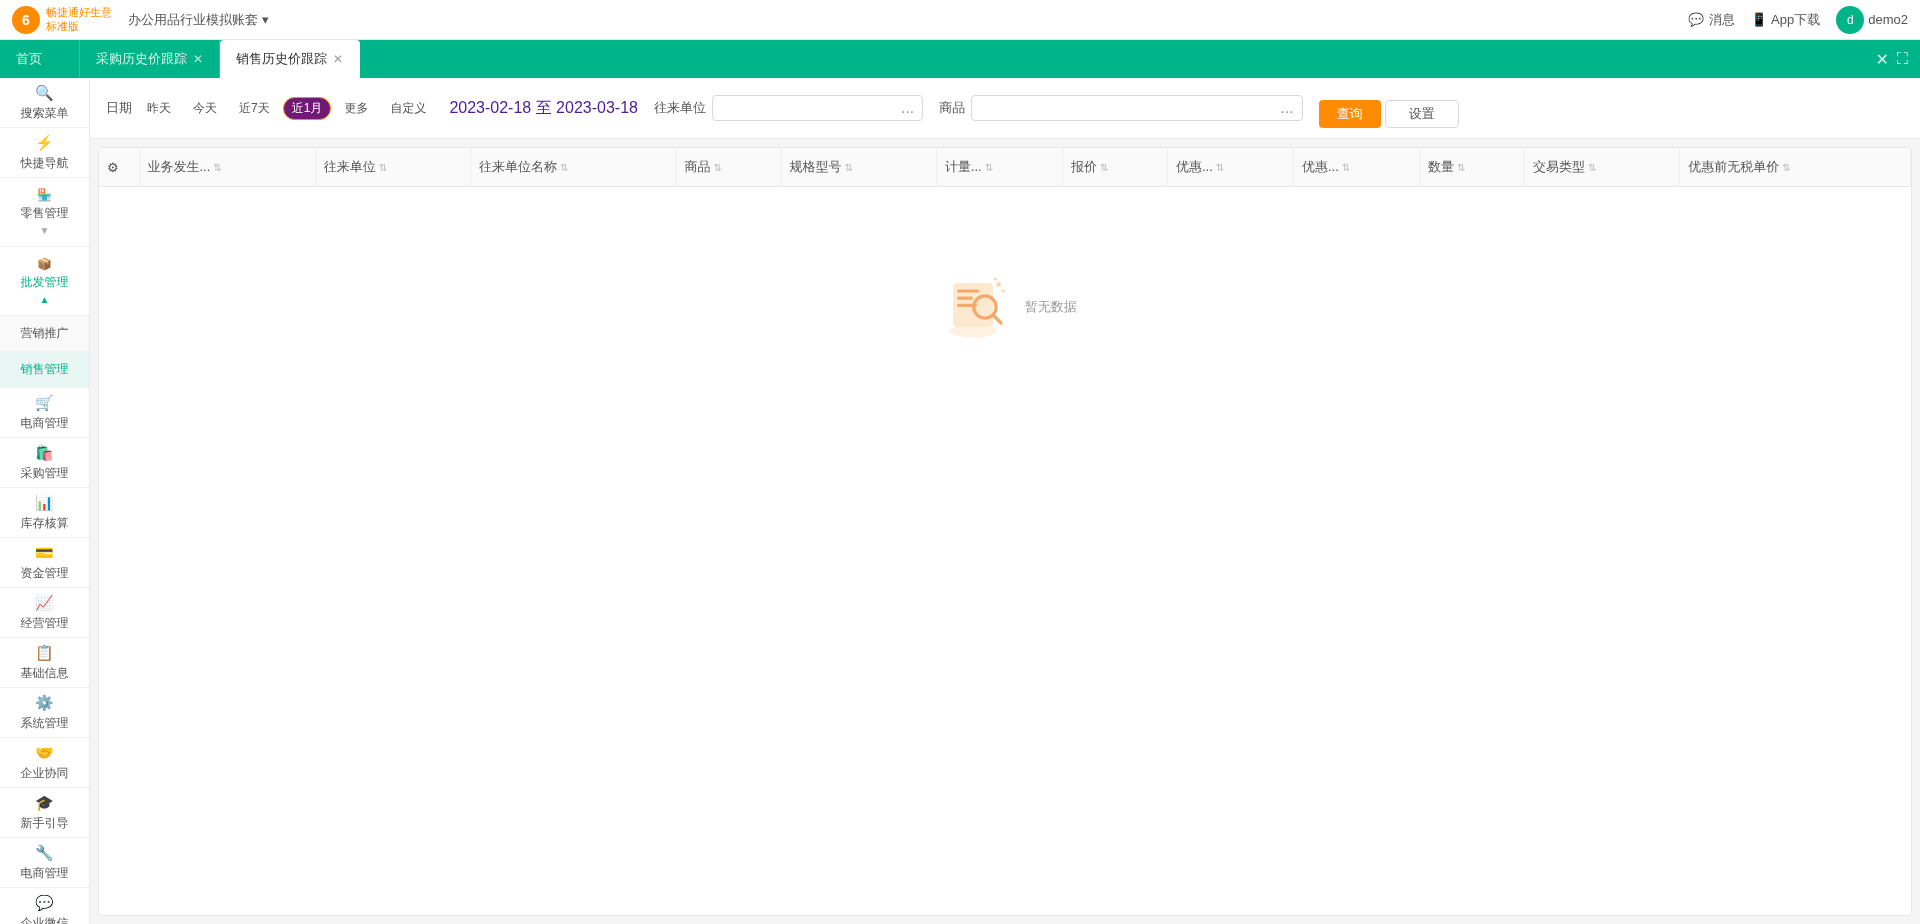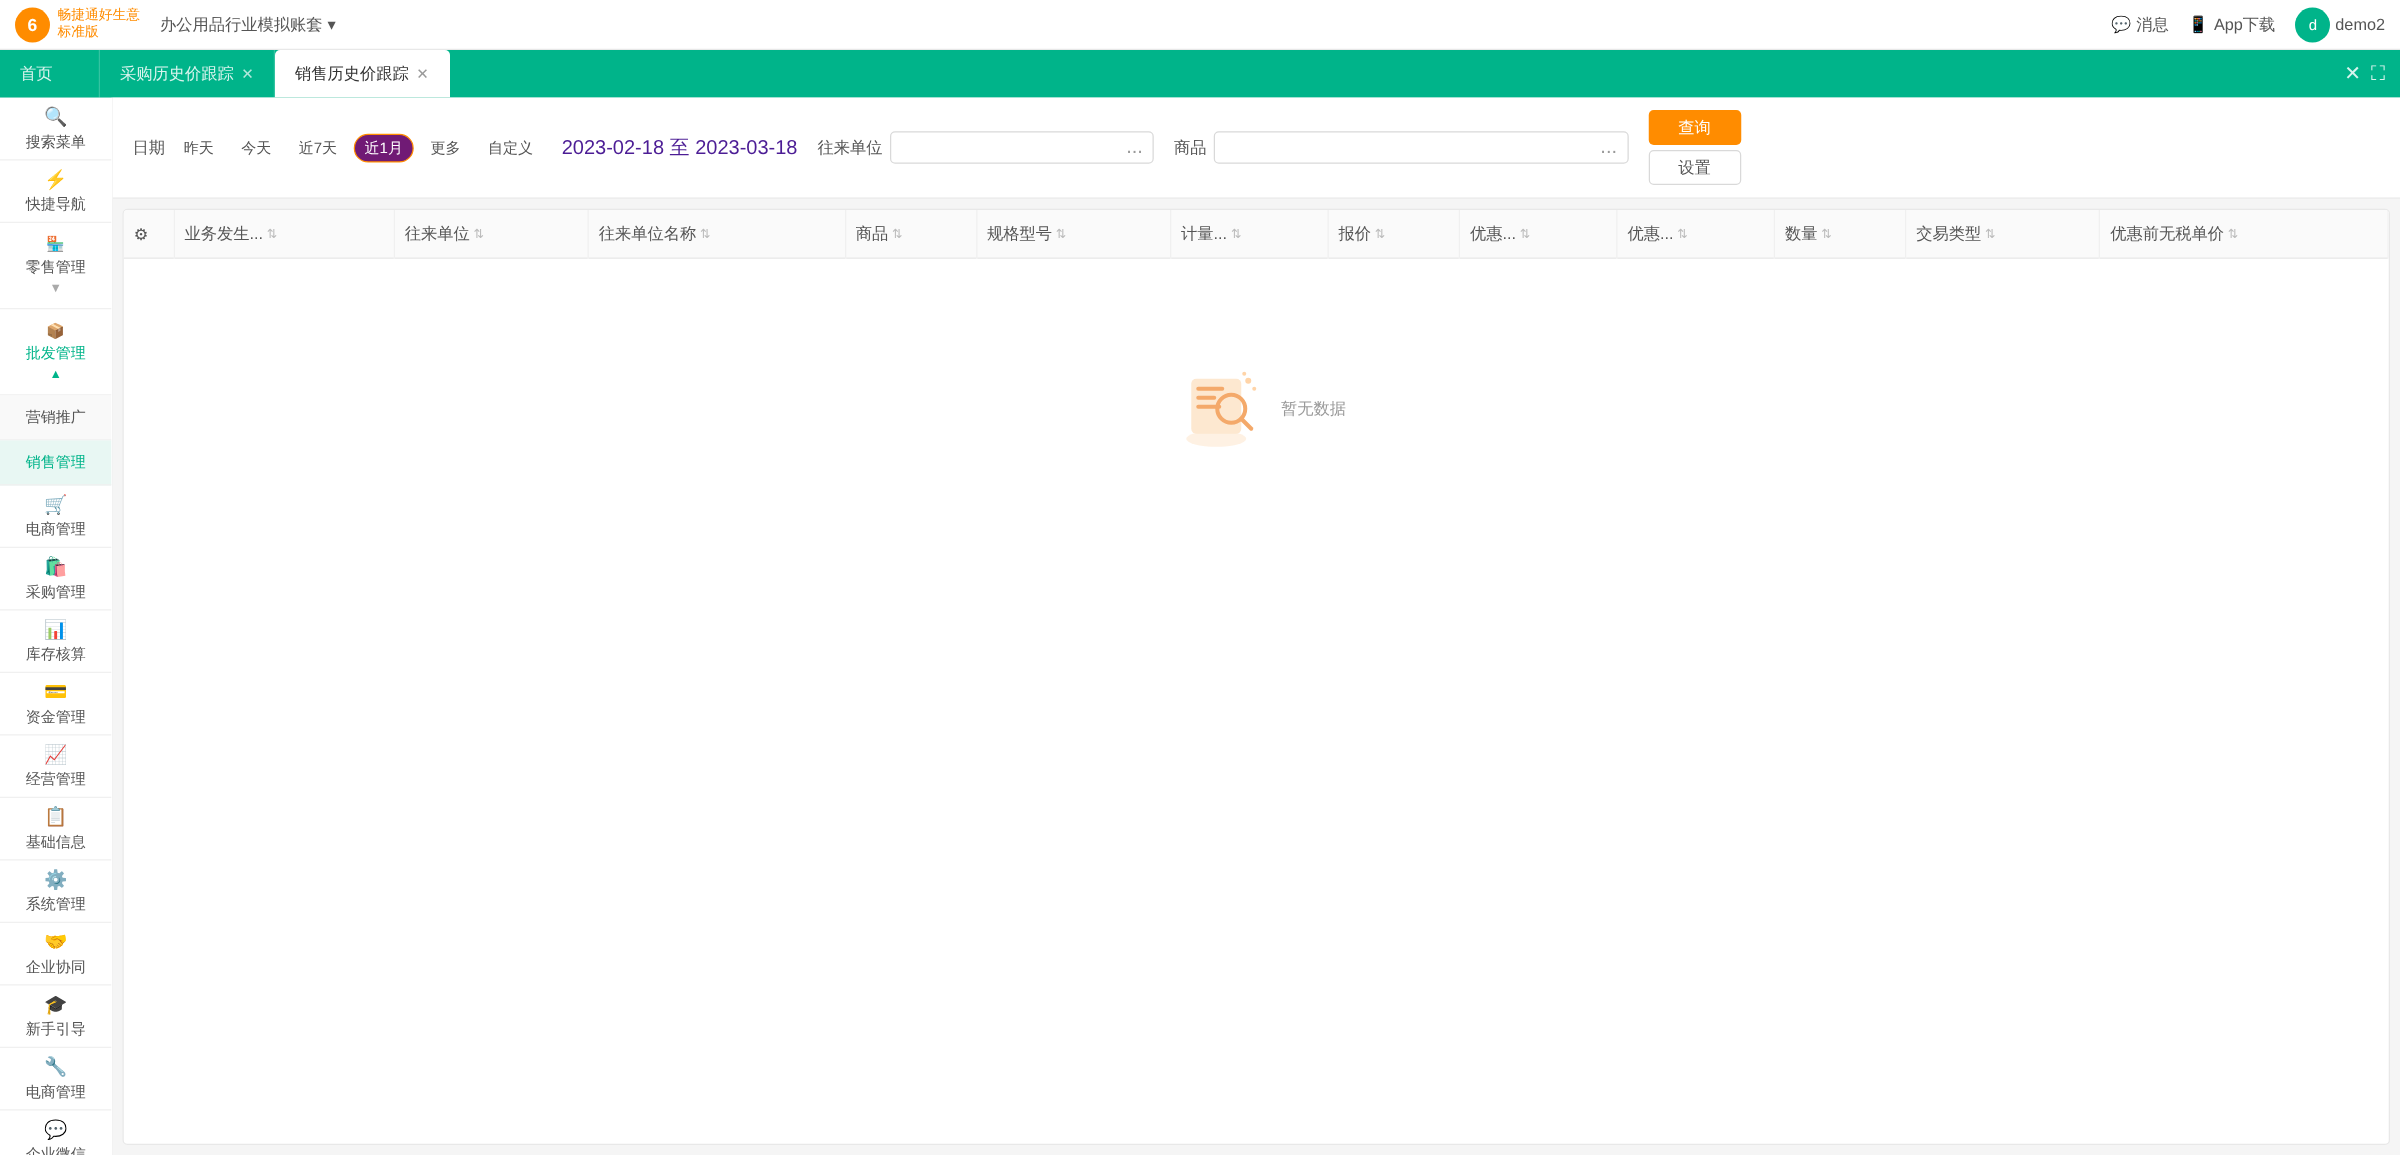--- a/index.html
+++ b/index.html
@@ -58,21 +58,21 @@
     .filter-label { color: #555; font-size: 13px; white-space: nowrap; }
     .date-btns { display: flex; align-items: center; gap: 4px; }
     .date-btn { padding: 2px 8px; border-radius: 12px; cursor: pointer; font-size: 12px; color: #555; border: 1px solid transparent; }
     .date-btn.active { background: #701a75; color: white; border-color: #ff8c00; border-radius: 12px; }
     .date-range { color: #4c1d95; font-size: 16px; }
     .filter-input { display: flex; align-items: center; border: 1px solid #d9d9d9; border-radius: 4px; padding: 3px 8px; min-width: 200px; background: #fff; cursor: text; }
     .filter-input input { border: none; outline: none; font-size: 13px; color: #333; width: 100%; background: transparent; }
     .filter-dots { color: #999; font-size: 16px; }
     .query-btn { background: #ff8c00; color: white; border: none; padding: 5px 18px; border-radius: 4px; cursor: pointer; font-size: 13px; }
     .settings-btn { border: 1px solid #d9d9d9; background: #fff; color: #555; padding: 4px 23px; border-radius: 4px; cursor: pointer; font-size: 13px; }
-    .filter-actions { display: flex; flex-direction: column; gap: 4px; }
+    .filter-actions { display: flex; flex-direction: row; gap: 4px; margin-top: 12px; }
 
     
     .table-container { flex: 1; overflow: auto; background: #fff; margin: 8px; border-radius: 4px; border: 1px solid #e8e8e8; }
     .data-table { width: 100%; border-collapse: collapse; }
     .data-table thead tr { background: #fafafa; border-bottom: 1px solid #e8e8e8; }
     .data-table th { padding: 10px 8px; text-align: left; font-weight: normal; color: #555; font-size: 13px; border-right: 1px solid #f0f0f0; white-space: nowrap; }
     .data-table th .th-inner { display: flex; align-items: center; gap: 3px; }
     .sort-icon { color: #bbb; font-size: 10px; }
     .th-settings { width: 40px; text-align: center; }
     .empty-state { display: flex; flex-direction: row; align-items: center; justify-content: center; padding: 80px 0; color: #999; gap: 12px; }

